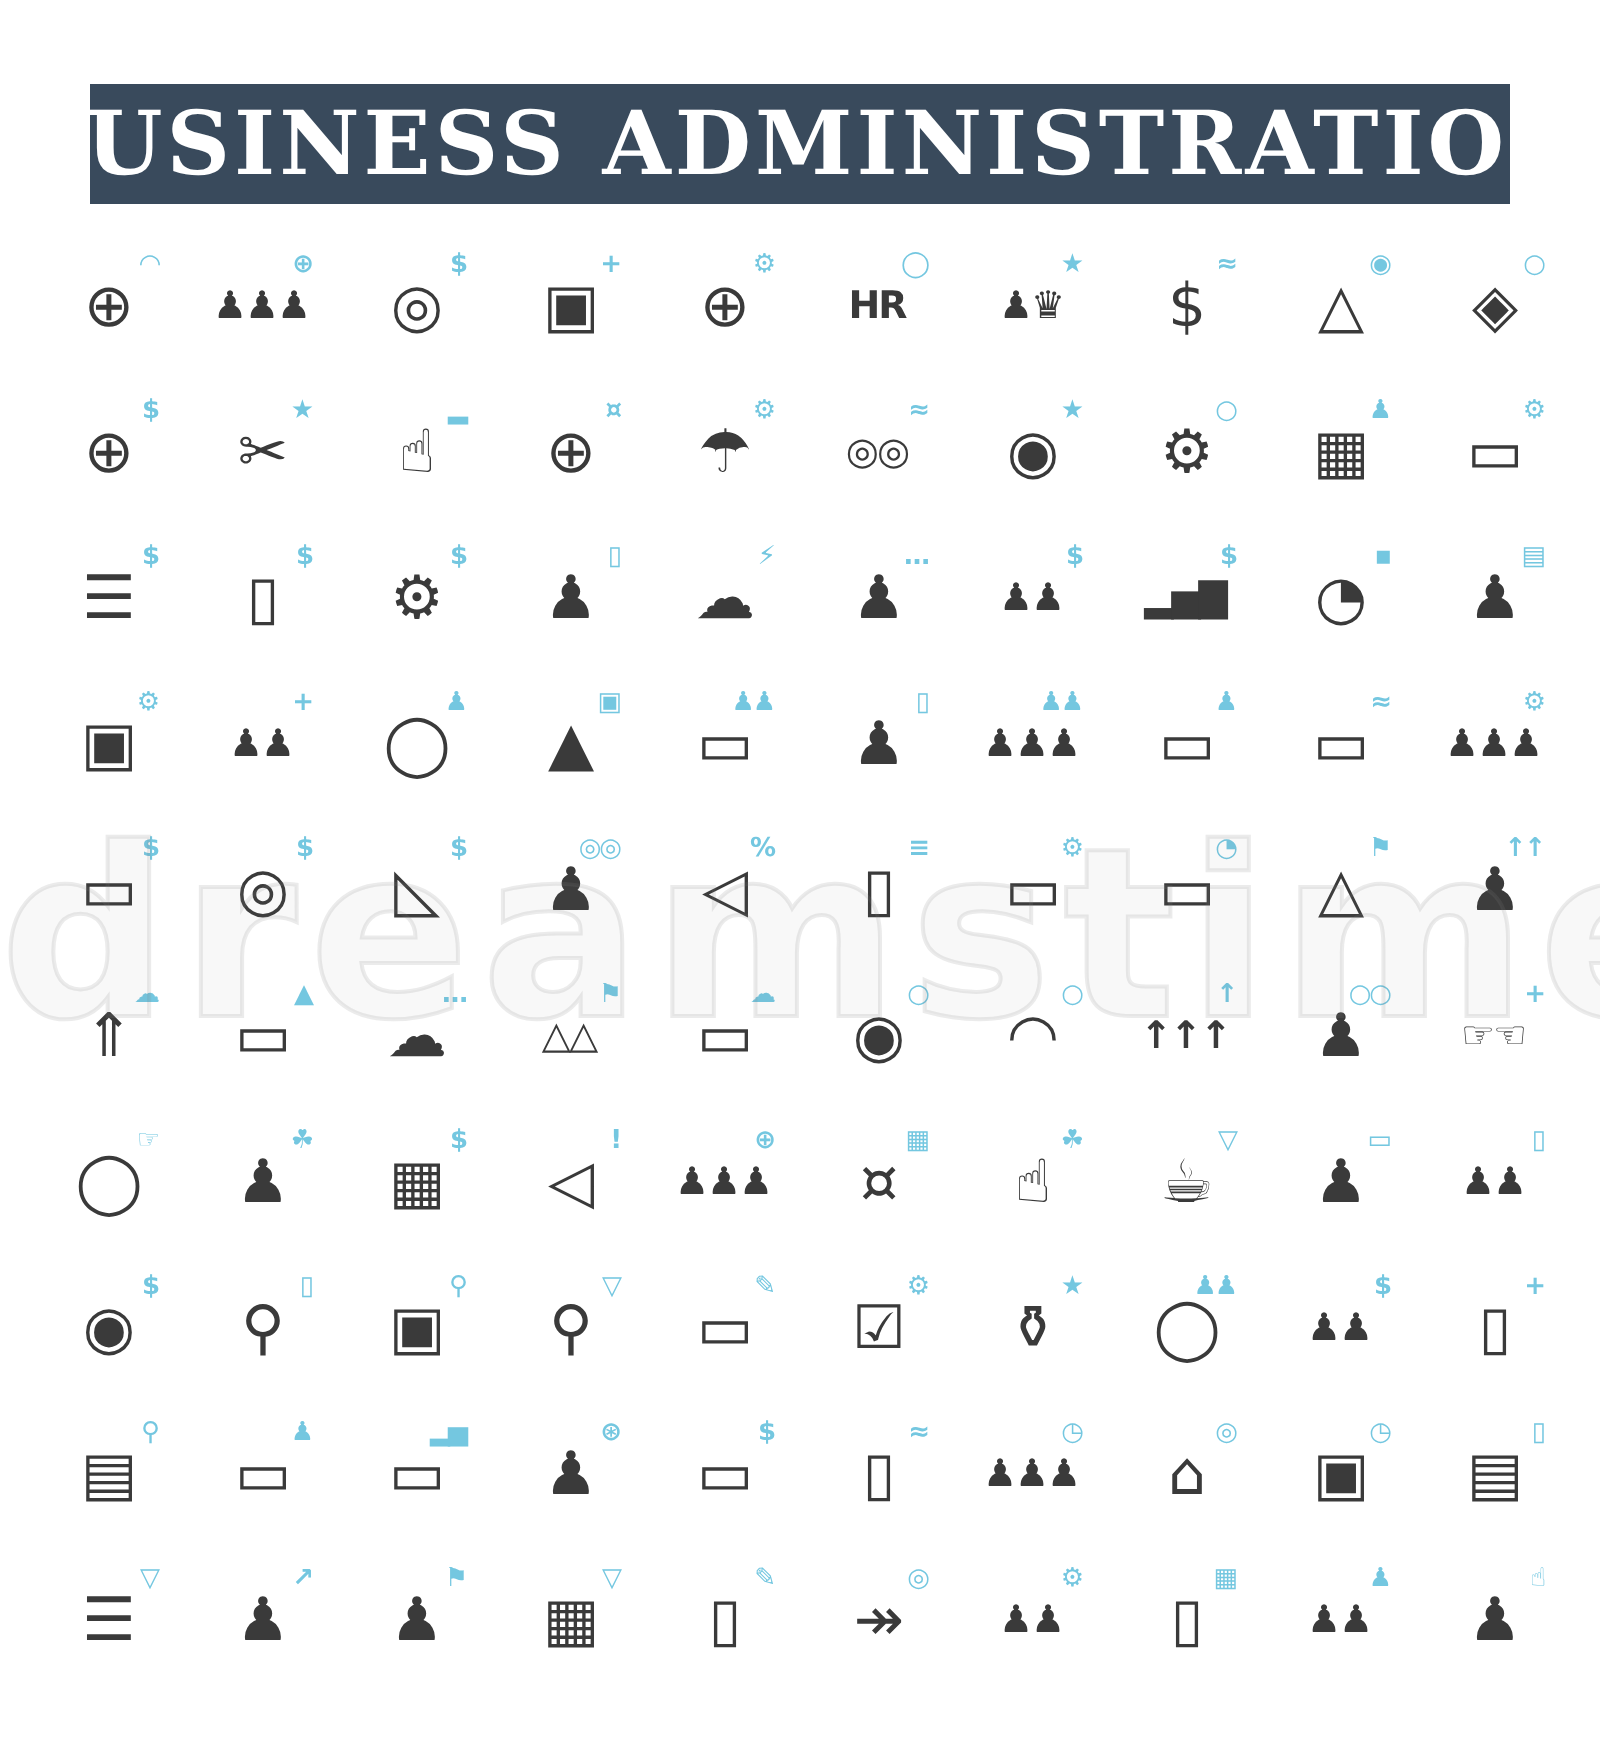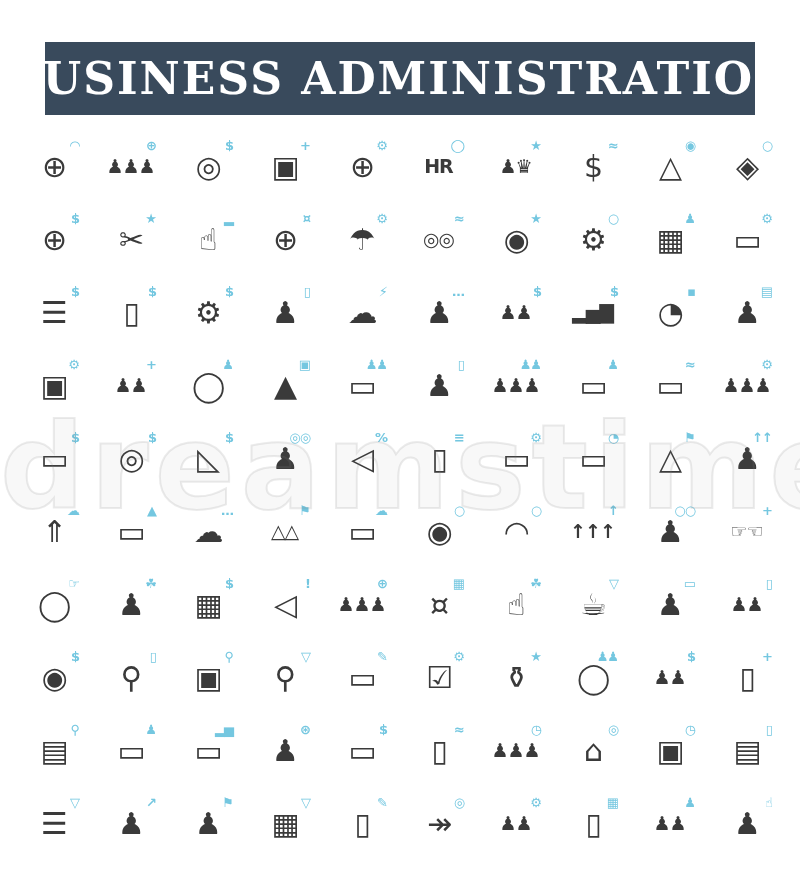--- a/index.html
+++ b/index.html
@@ -11,21 +11,21 @@
     position: relative;
   }
   :root {
     --line: #3a3a3a;
     --accent: #74c7e0;
     --banner-bg: #394a5c;
     --banner-fg: #ffffff;
   }
   .banner {
     margin: 42px 45px 0 45px;
-    height: 73px;
+    height: 60px;
     background: var(--banner-bg);
     display: flex;
     align-items: center;
     justify-content: center;
   }
   .banner h1 {
     margin: 0;
     font-family: "DejaVu Serif", serif;
     font-weight: 700;
     font-size: 44px;

